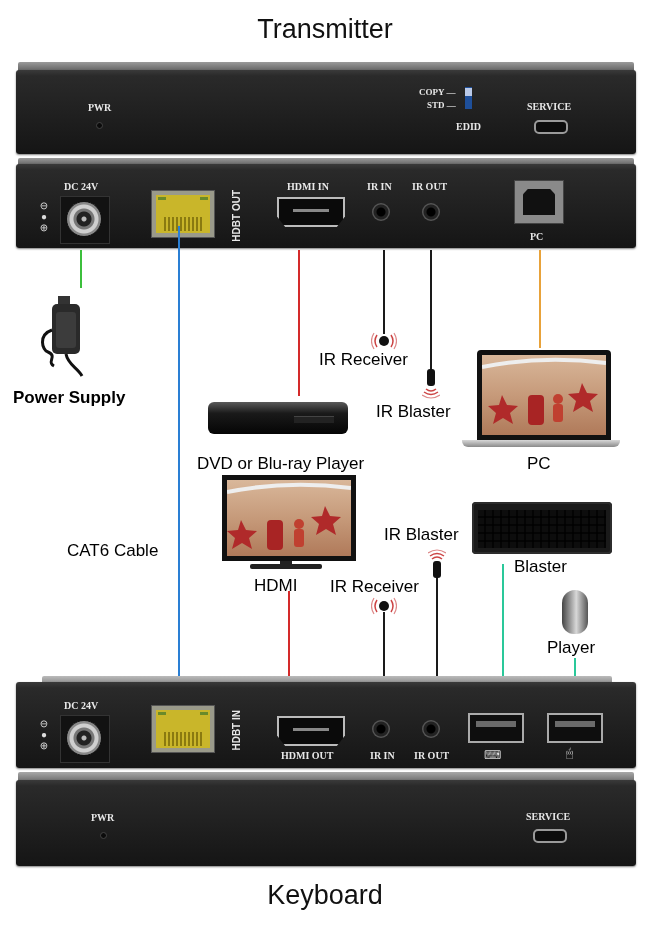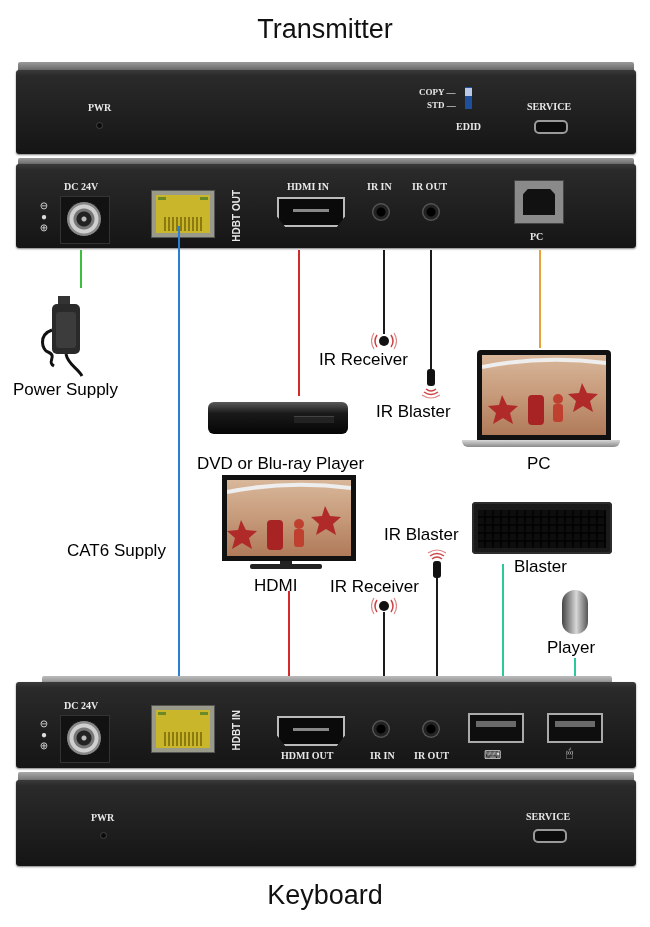--- a/index.html
+++ b/index.html
@@ -122,21 +122,21 @@
 
 <div class="adapter" style="left:38px; top:290px;">
   <svg width="70" height="90" viewBox="0 0 70 90">
     <rect x="20" y="6" width="12" height="10" fill="#333"></rect>
     <rect x="14" y="14" width="28" height="50" rx="5" fill="#2a2a2a"></rect>
     <rect x="18" y="22" width="20" height="36" rx="3" fill="#3c3c3c"></rect>
     <path d="M14 40 C0 45, 4 60, 10 62 C20 66, 8 72, 16 76" stroke="#111" stroke-width="3" fill="none"></path>
     <path d="M28 64 C30 75, 40 78, 44 86" stroke="#111" stroke-width="3" fill="none"></path>
   </svg>
 </div>
-<span class="abs label" style="left:13px; top:380px;">Power Supply</span>
+<span class="abs label" style="left:13px; top:388px;font-weight:bold;">Power Supply</span>
 
 <div class="dvd" style="left:208px; top:402px;">
     <div class="disp"></div>
   </div>
 <span class="abs label" style="left:197px; top:441px;margin-top:13px;">DVD or Blu-ray Player</span>
 
 <div class="irrx" style="left:371px; top:332px;">
   <svg width="26" height="18" viewBox="0 0 26 18">
     <circle cx="13" cy="9" r="5" fill="#111"></circle>
     <path d="M6 3 Q2 9 6 15" stroke="#c44" stroke-width="1.5" fill="none"></path>
@@ -163,21 +163,21 @@
     <path d="M20 40 l5 10 l11 1 l-8 7 l3 11 l-10 -6 l-10 6 l3 -11 l-8 -7 l11 -1z" fill="#b02a2a"></path>
     <path d="M100 28 l5 10 l11 1 l-8 7 l3 11 l-10 -6 l-10 6 l3 -11 l-8 -7 l11 -1z" fill="#b02a2a" stroke="#f2c" stroke-width="0"></path>
     <rect x="46" y="40" width="16" height="30" rx="4" fill="#a82424"></rect>
     <circle cx="76" cy="44" r="5" fill="#c04030"></circle>
       <rect x="71" y="49" width="10" height="18" rx="3" fill="#c04030"></rect>
   </svg>
 </div>
 <div class="laptop-base" style="left:462px; top:440px; width:158px;"></div>
 <span class="abs label" style="left:527px; top:454px;">PC</span>
 
-<span class="abs label" style="left:67px; top:541px;">CAT6 Supply</span>
+<span class="abs label" style="left:67px; top:541px;">CAT6 Cable</span>
 
 <div class="tv-screen" style="left:222px; top:475px; width:124px; height:76px;">
   <svg width="124" height="76" viewBox="0 0 124 76">
     <path d="M0 12 Q60 0 124 8" stroke="#eee" stroke-width="4" fill="none"></path>
     <path d="M14 40 l5 10 l11 1 l-8 7 l3 11 l-10 -6 l-10 6 l3 -11 l-8 -7 l11 -1z" fill="#b02a2a"></path>
     <path d="M98 26 l5 10 l11 1 l-8 7 l3 11 l-10 -6 l-10 6 l3 -11 l-8 -7 l11 -1z" fill="#b02a2a"></path>
     <rect x="40" y="40" width="16" height="30" rx="4" fill="#a82424"></rect>
     <circle cx="72" cy="44" r="5" fill="#c04030"></circle>
       <rect x="67" y="49" width="10" height="18" rx="3" fill="#c04030"></rect>
   </svg>

